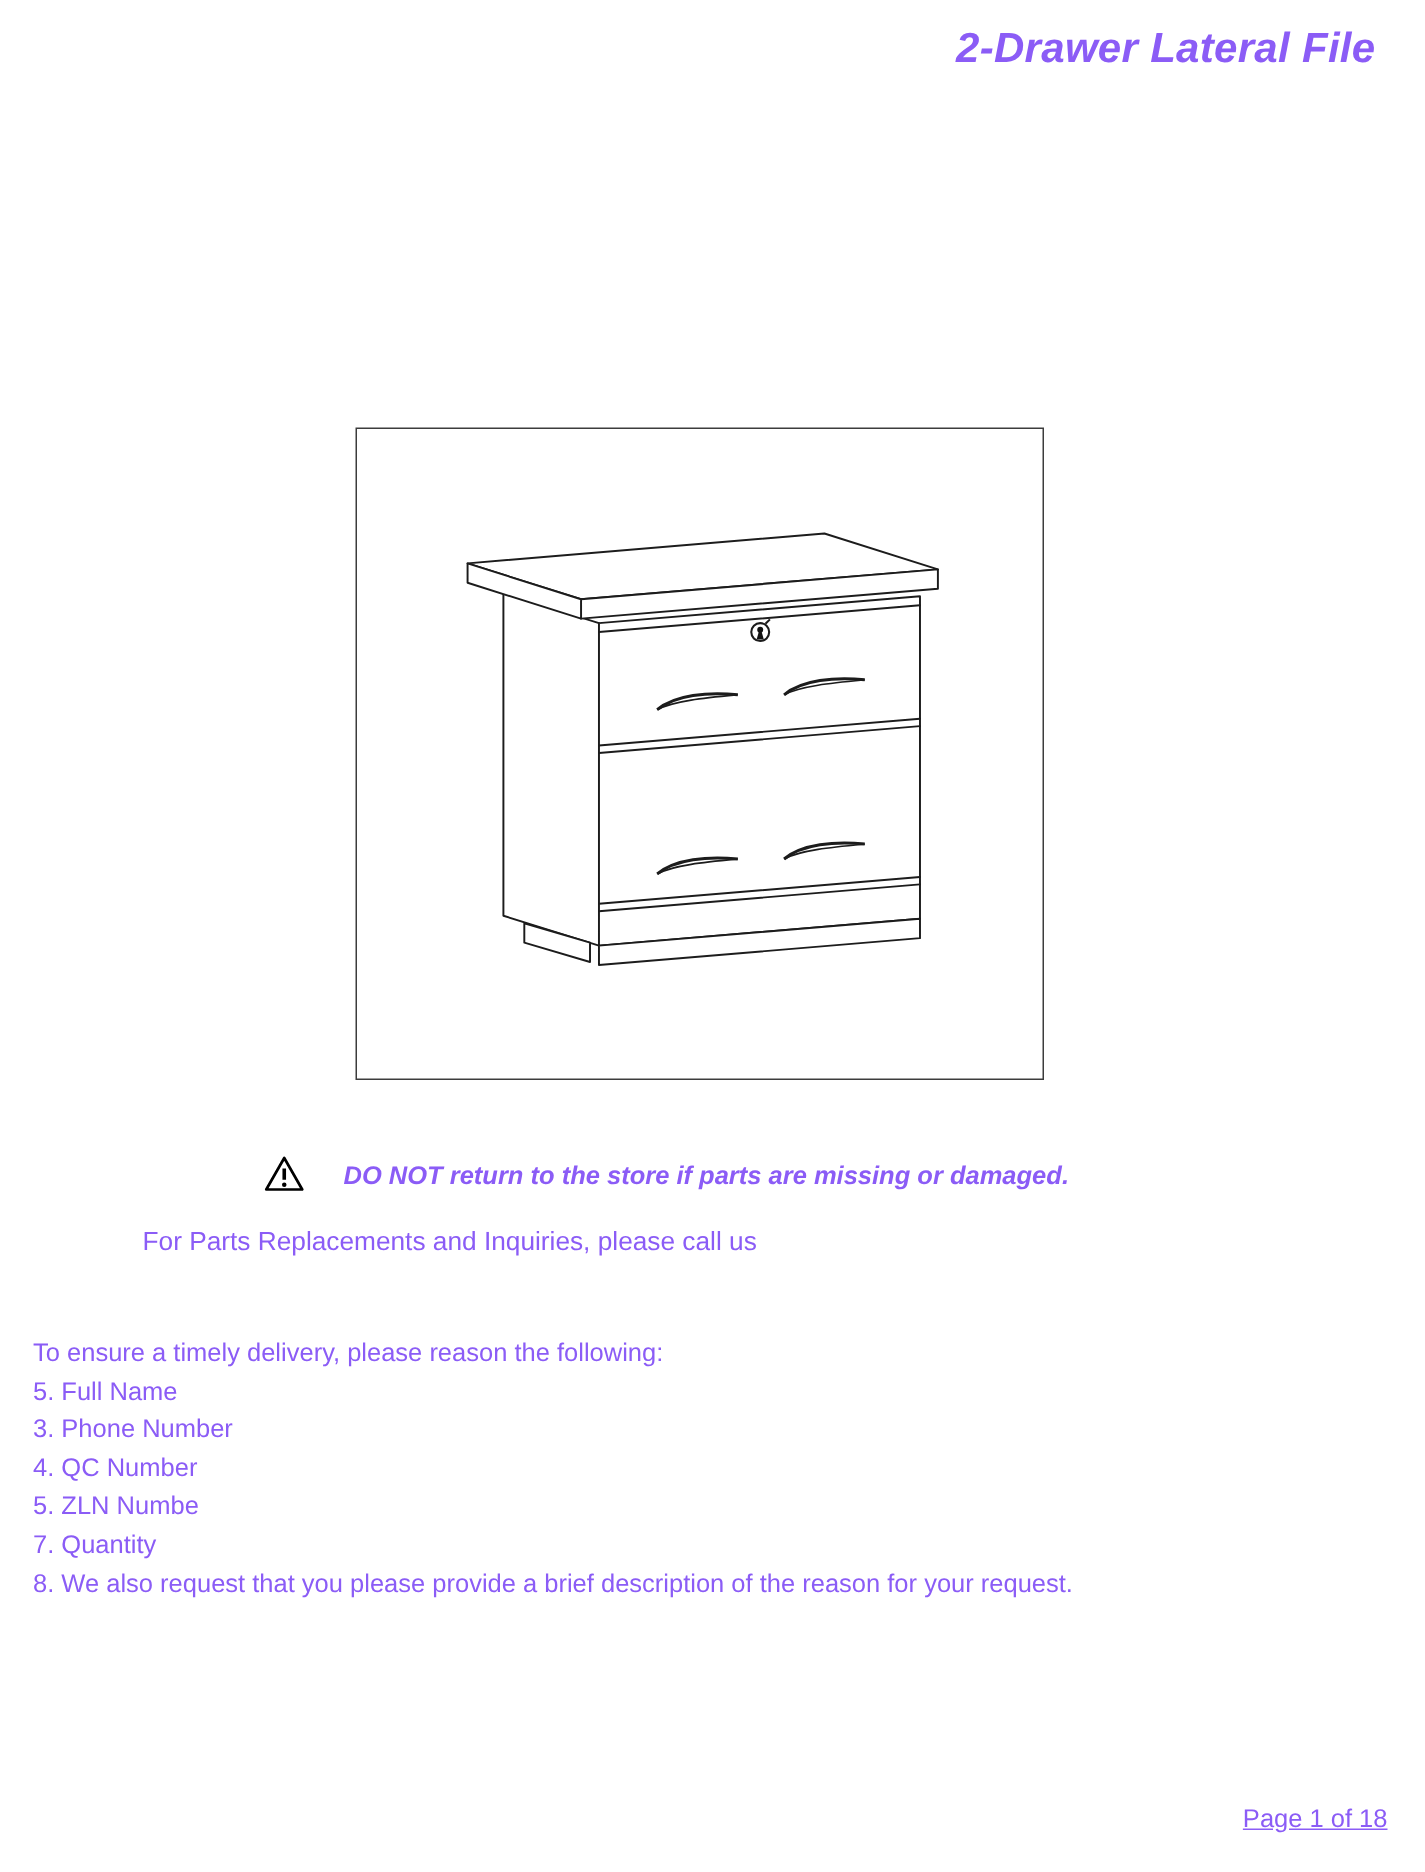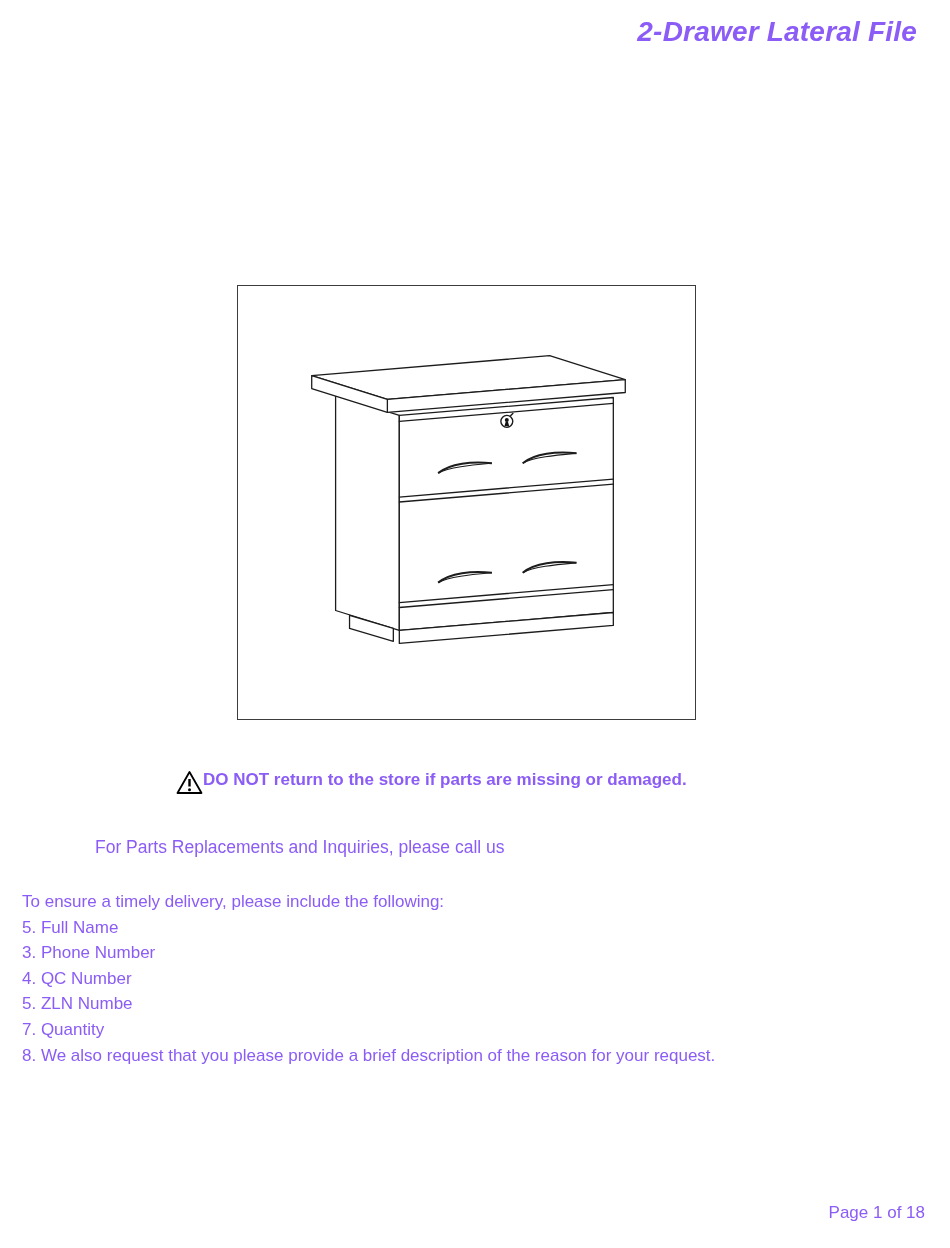--- a/index.html
+++ b/index.html
@@ -31,54 +31,55 @@
     border: 1px solid #3c3c3c;
     box-sizing: border-box;
     background: #ffffff;
   }
   .figure-box svg { display: block; width: 100%; height: 100%; }
   .warning-row {
     position: absolute;
     left: 176px;
     top: 770px;
     display: flex;
-    align-items: flex-start;
-    gap: 0;
+    align-items: flex-end;
+    gap: 26px;
+    font-style: italic;
   }
   .warning-row .icon-wrap { flex: 0 0 auto; }
   .warning-row .icon-wrap svg { display: block; }
   .warning-text {
     font-size: 17px;
     font-weight: 700;
     padding-bottom: 1px;
     white-space: nowrap;
   }
   .contact-line {
     position: absolute;
     left: 95px;
     top: 817px;
     font-size: 17.5px;
     white-space: nowrap;
-    margin-top: 20px;
   }
   .delivery {
     position: absolute;
     left: 22px;
     top: 889px;
     width: 910px;
     font-size: 17px;
     line-height: 25.6px;
   }
   .delivery div { white-space: nowrap; }
   .page-footer {
     position: absolute;
     right: 25px;
     top: 1203px;
     font-size: 17px;
     white-space: nowrap;
+    text-decoration: underline;
   }
 </style>
 </head>
 <body>
 
 <div class="page">
 
   <div class="doc-title">2-Drawer Lateral File</div>
 
   <div class="figure-box">
@@ -130,21 +131,21 @@
         <line x1="13.5" y1="9" x2="13.5" y2="16.5" stroke="#000000" stroke-width="2.4"></line>
         <circle cx="13.5" cy="19.8" r="1.5" fill="#000000"></circle>
       </svg>
     </span>
     <span class="warning-text">DO NOT return to the store if parts are missing or damaged.</span>
   </div>
 
   <div class="contact-line">For Parts Replacements and Inquiries, please call us</div>
 
   <div class="delivery">
-    <div>To ensure a timely delivery, please include the following:</div>
+    <div>To ensure a timely delivery, please reason the following:</div>
     <div>5. Full Name</div>
     <div>3. Phone Number</div>
     <div>4. QC Number</div>
     <div>5. ZLN Numbe</div>
     <div>7. Quantity</div>
     <div>8. We also request that you please provide a brief description of the reason for your request.</div>
   </div>
 
   <div class="page-footer">Page 1 of 18</div>
 

